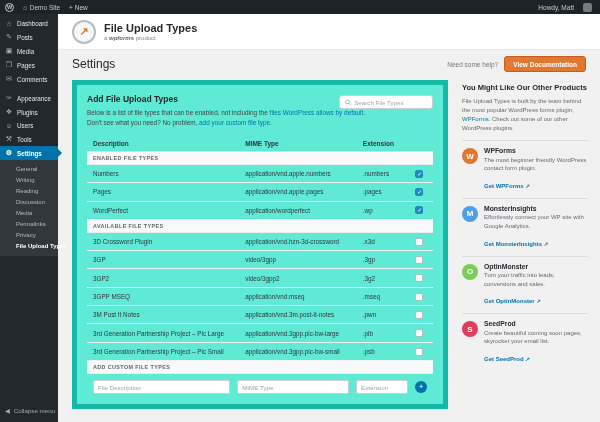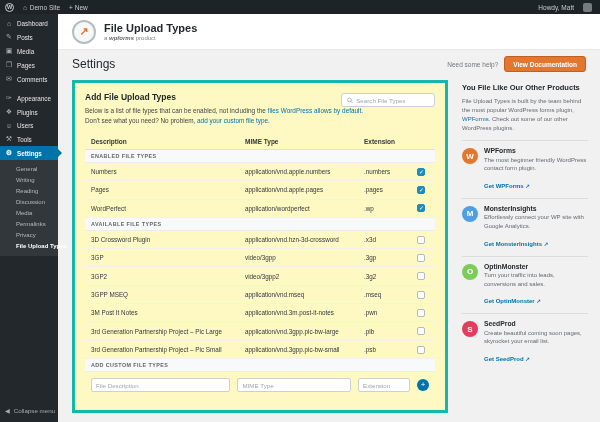--- a/index.html
+++ b/index.html
@@ -39,21 +39,21 @@
   .settings-bar{display:flex;align-items:center;padding:0 14px;height:28px}
   .sb-title{font-size:12px;color:#23282d}
   .sb-right{margin-left:auto;display:flex;align-items:center;gap:6px}
   .sb-help{font-size:6.5px;color:#72777c}
   .btn-orange{background:#e27730;color:#fff;border:1px solid #c45e1f;border-radius:3px;font-size:6.5px;font-weight:bold;padding:3.5px 8px;cursor:pointer;font-family:inherit}
 
   .content-row{display:flex;gap:14px;padding:2px 12px 0 14px;align-items:flex-start}
   .left-col{flex:1;min-width:0}
 
   
-  .card{background:#fef9c3;border:3px solid #14b8a6;box-shadow:0 1px 1px rgba(0,0,0,.04);position:relative;padding:9px 10px 8px}
+  .card{background:#5eead4;border:5px solid #14b8a6;box-shadow:0 1px 1px rgba(0,0,0,.04);position:relative;padding:9px 10px 0}
   .card-title{font-size:8.5px;font-weight:bold;margin-bottom:4px;color:#23282d}
   .card-desc{font-size:6.4px;color:#444;line-height:1.55}
   .link{color:#0073aa;text-decoration:none;cursor:pointer}
   .search-box{position:absolute;top:10px;right:10px;display:flex;align-items:center;gap:3px;border:1px solid #ccd0d4;border-radius:3px;background:#fff;padding:2.5px 5px;width:94px}
   .search-box input{border:none;outline:none;font-size:6.2px;width:100%;font-family:inherit;color:#32373c;background:transparent}
   .search-box input::placeholder{color:#a0a5aa}
 
   table.ft{width:100%;border-collapse:collapse;margin-top:8px}
   table.ft th{font-size:6.5px;font-weight:bold;color:#32373c;text-align:left;padding:4px 6px;border-bottom:1px solid #e1e1e1}
   tr.section td{background:#f8f9fa;font-size:5.4px;font-weight:bold;color:#666;letter-spacing:.4px;padding:3px 6px;border-bottom:1px solid #ececec;border-top:1px solid #ececec}
@@ -307,21 +307,21 @@
             </tbody>
           </table>
         </div>
 
         <div class="save-row">
           <button class="btn-orange">Save Settings</button>
         </div>
       </div>
 
       <div class="side-col">
-        <div class="sc-title">You File Like Our Other Products</div>
+        <div class="sc-title">You Might Like Our Other Products</div>
         <div class="sc-intro">
           <span>File Upload Types is built by the team behind the most popular WordPress forms plugin, </span><a class="link">WPForms</a><span>. Check out some of our other WordPress plugins.</span>
         </div>
 
         <div class="product">
           <div class="p-icon" style="background-color: rgb(226, 119, 48);">W</div>
           <div>
             <div class="p-name">WPForms</div>
             <div class="p-desc">The most beginner friendly WordPress contact form plugin.</div>
             <a class="p-link"><span>Get WPForms</span> <span class="ext-icon">↗</span></a>

